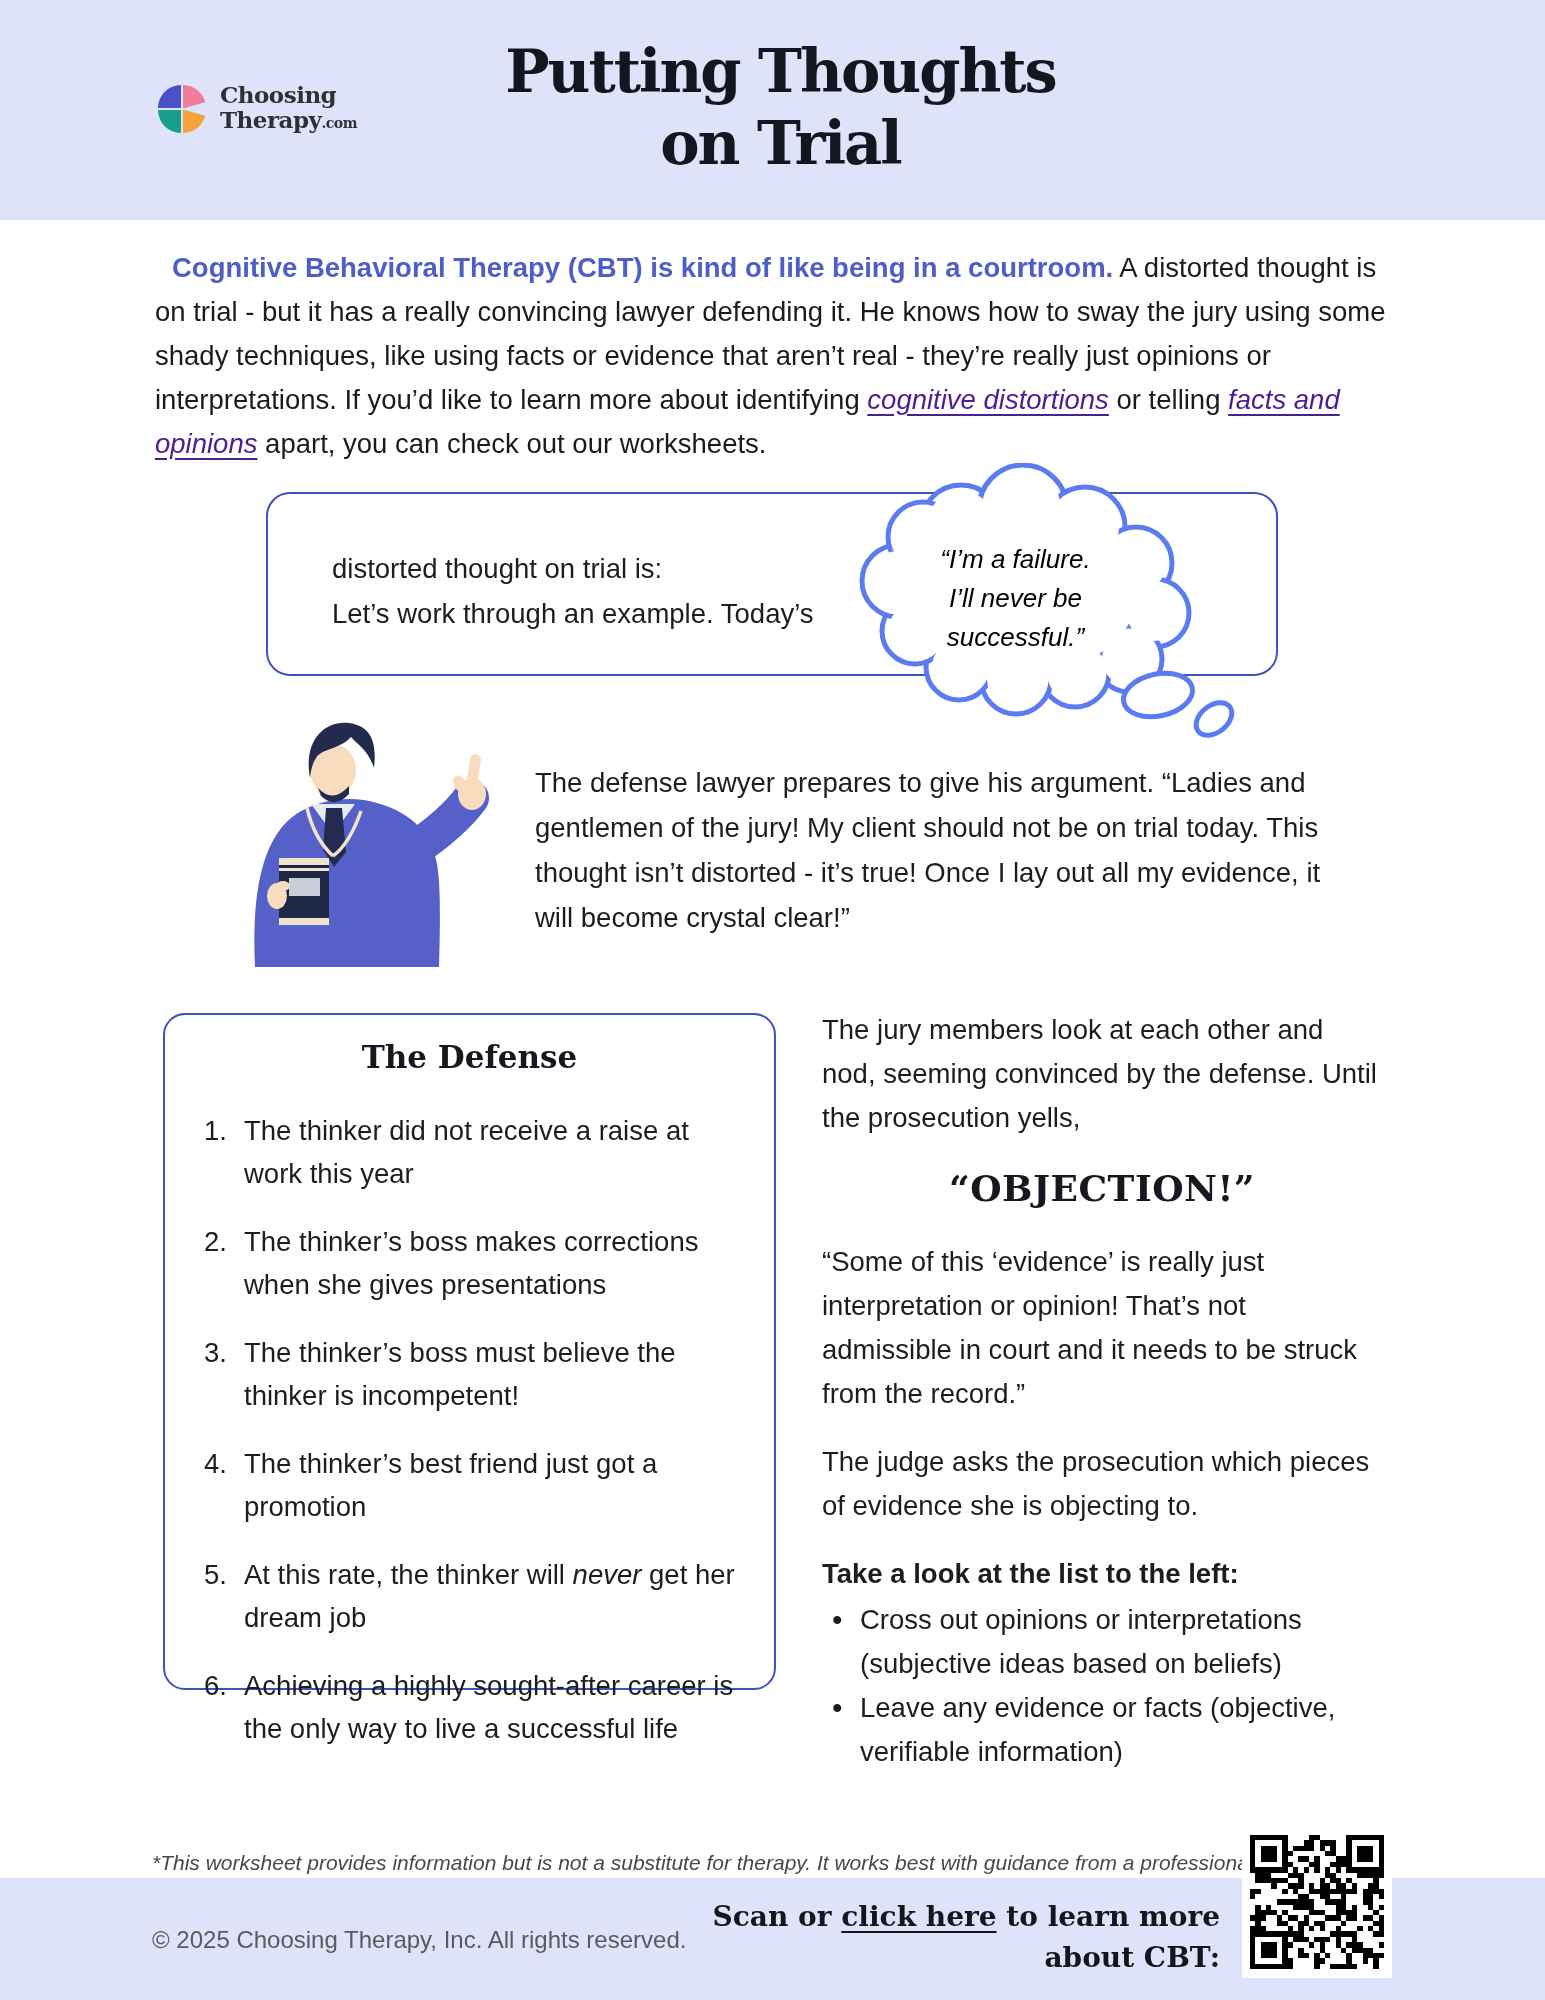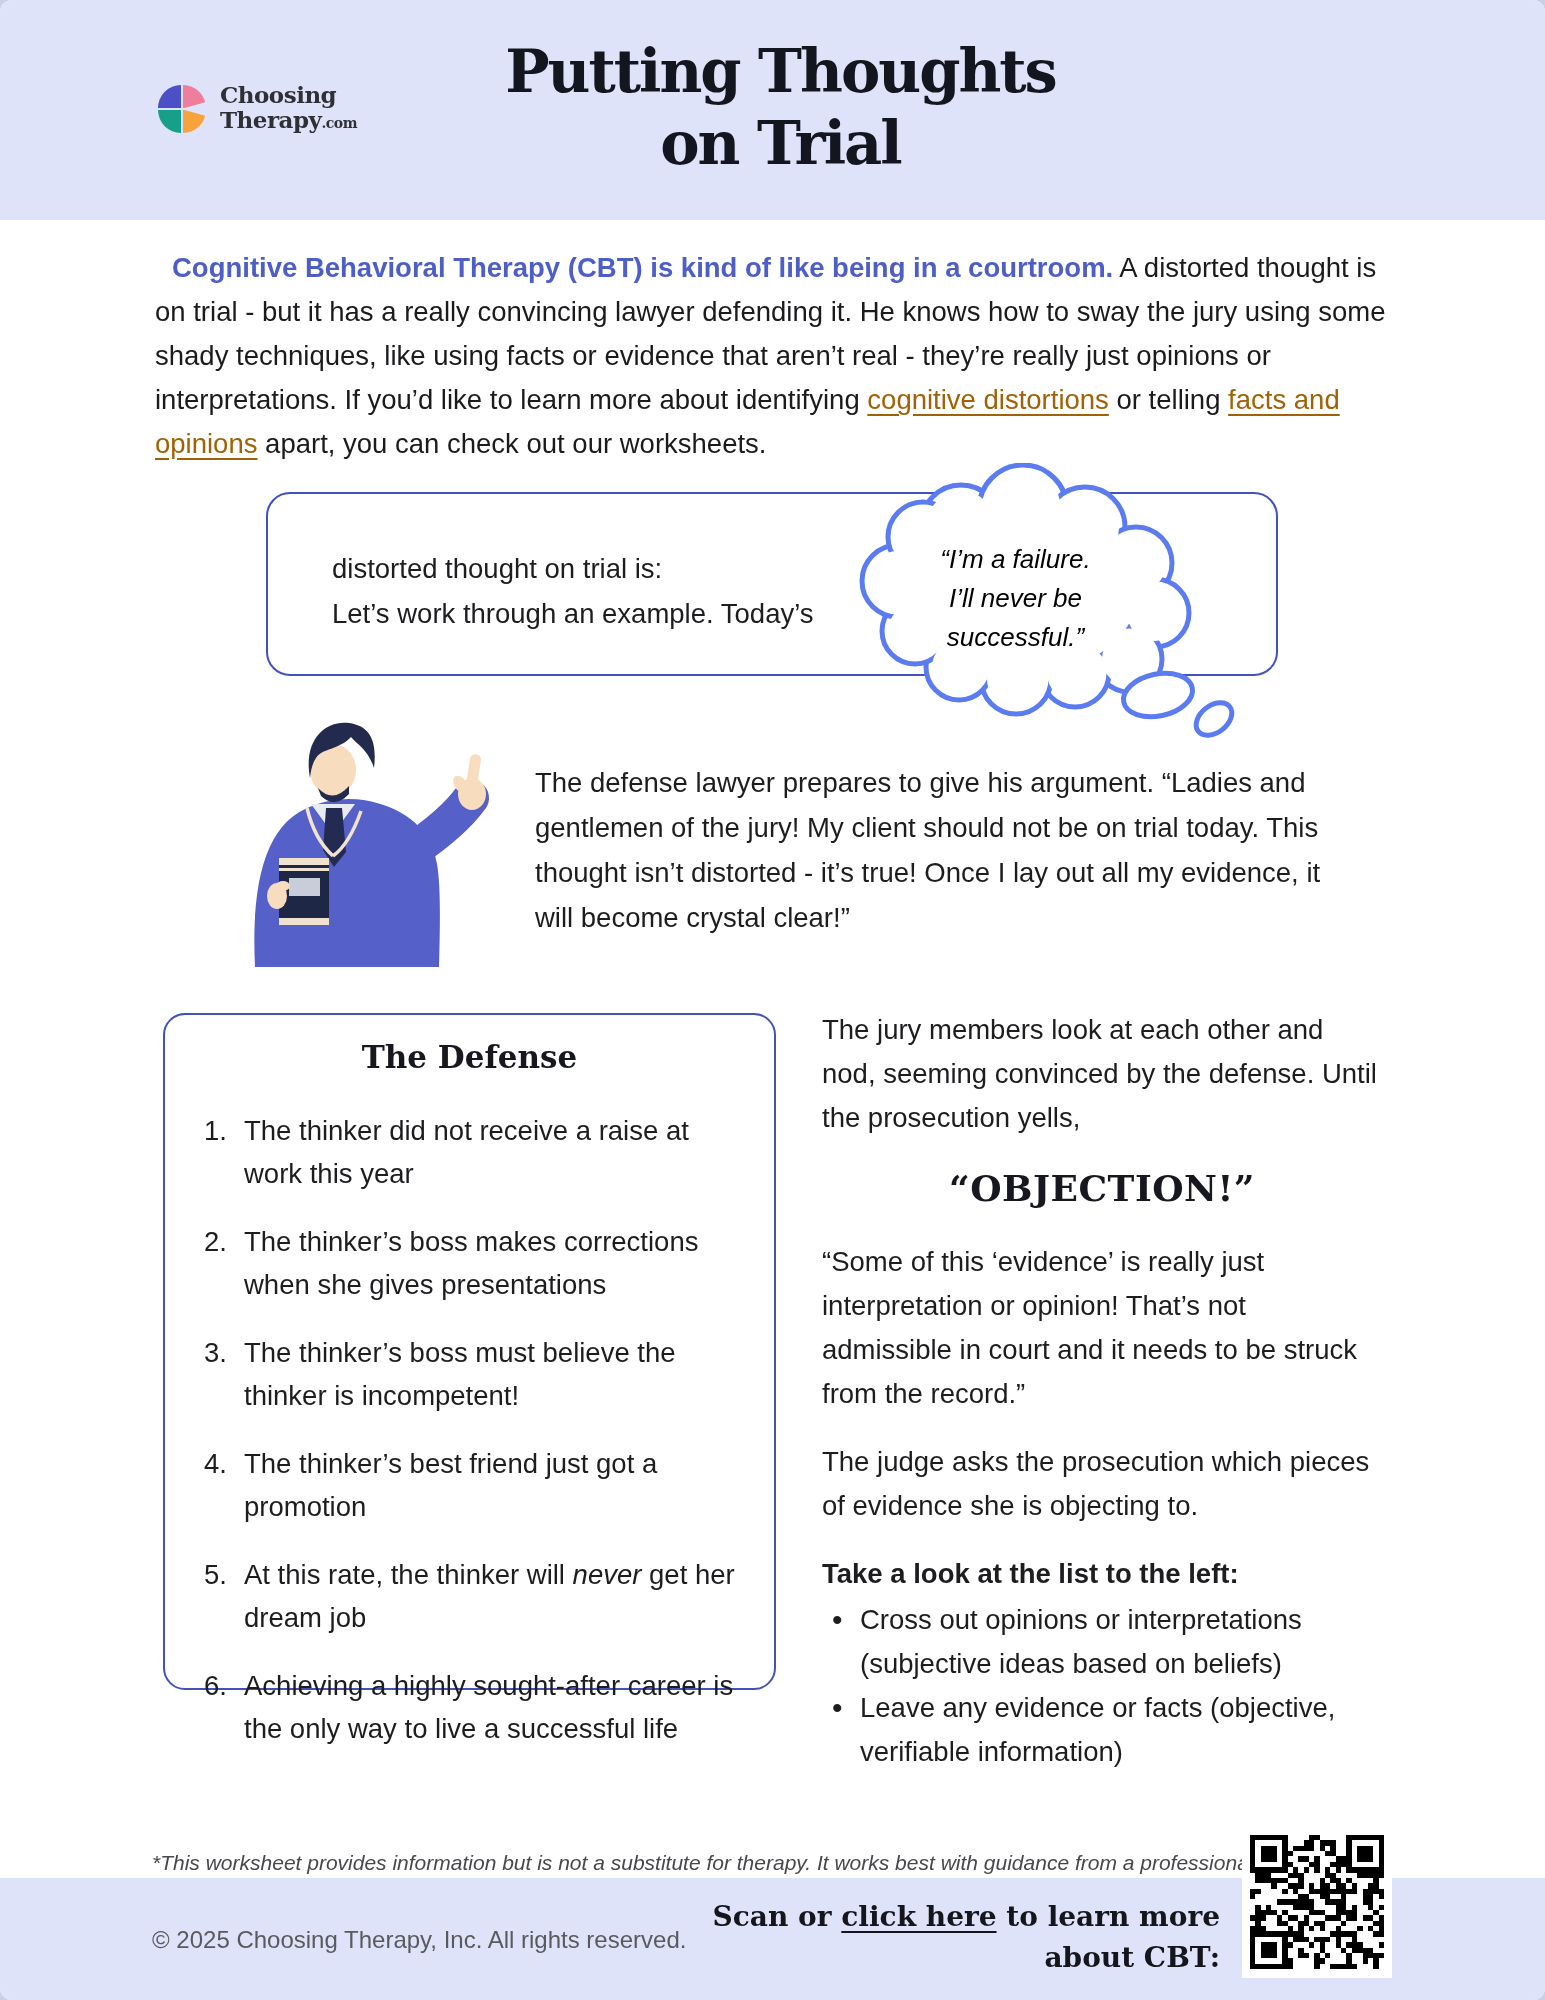--- a/index.html
+++ b/index.html
@@ -1,40 +1,40 @@
 <!DOCTYPE html>
 <html><head>
 <meta charset="utf-8">
 <style>
   * { margin:0; padding:0; box-sizing:border-box; }
   html,body { background:#c9cfe6; }
   .page {
     position:relative; width:1545px; height:2000px; margin:0 auto;
     background:#ffffff; overflow:hidden;
-    font-family:"Liberation Sans", sans-serif; color:#1d1d20;border-radius:12px;
+    font-family:"Liberation Sans", sans-serif; color:#1d1d20;
   }
   .band { position:absolute; left:0; width:1545px; background:#dfe3fa; }
   .band-top { top:0; height:220px; }
   .band-bottom { top:1878px; height:122px; }
 
   
   .logo { position:absolute; left:155px; top:82px; display:flex; align-items:center; }
   .logo svg { width:54px; height:54px; }
   .logo-text { margin-left:11px; font-family:"DejaVu Serif", serif; font-weight:600;
                color:#2e3036; font-size:23px; line-height:25px; letter-spacing:-0.5px; }
   .logo-suffix { font-size:14px; }
   .title { position:absolute; left:8px; top:36px; width:1545px; text-align:center;
            font-family:"DejaVu Serif", serif; font-weight:bold; color:#13151f;
            font-size:59px; line-height:72px; letter-spacing:-2px; }
 
   
   .intro { position:absolute; left:155px; top:246px; width:1245px;
            font-size:27.5px; line-height:44px; color:#1b1b1e; }
   .intro .lead { color:#4d5ec6; font-weight:bold;margin-left:17px; }
-  .intro a { color:#a16207; text-decoration:underline; text-underline-offset:5px; cursor:pointer; }
+  .intro a { color:#4c1d95; text-decoration:underline; text-underline-offset:5px; cursor:pointer;font-style:italic; }
 
   
   .example-box { position:absolute; left:266px; top:492px; width:1012px; height:184px;
                  border:2px solid #4152bf; border-radius:24px; background:#fff; }
   .example-text { position:absolute; left:332px; top:546px; width:520px;
                   font-size:27.5px; line-height:45px; }
   .cloud-svg { position:absolute; left:853px; top:463px; width:385px; height:315px; z-index:3; }
   .cloud-text { position:absolute; left:893px; top:540px; width:245px; z-index:4;
                 text-align:center; font-style:italic; font-size:26px; line-height:39px; color:#000000; }
 

